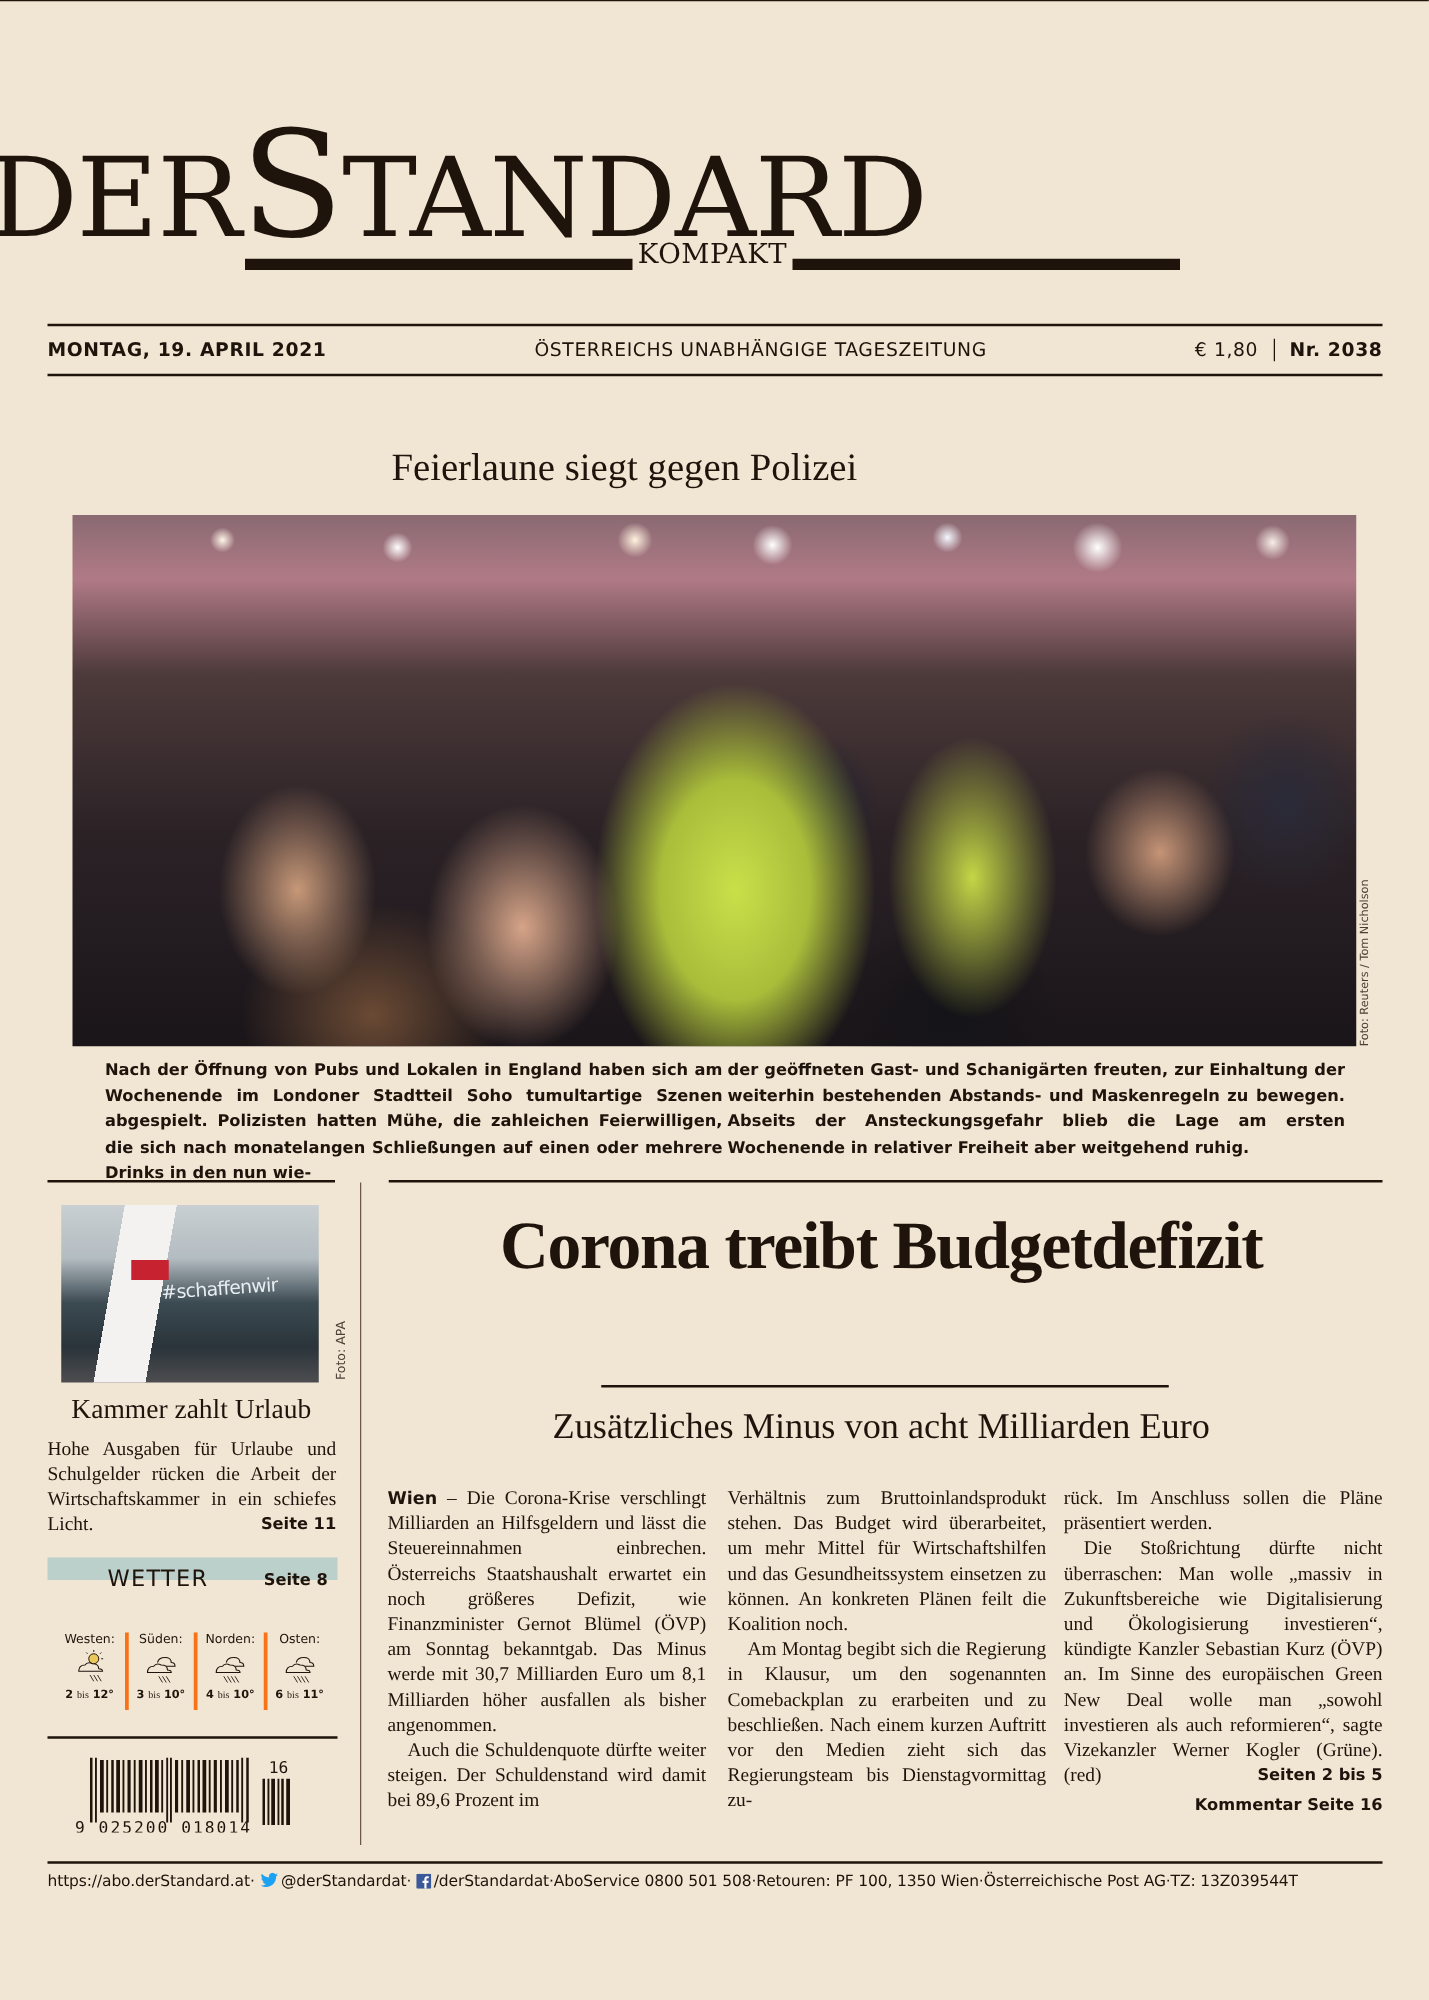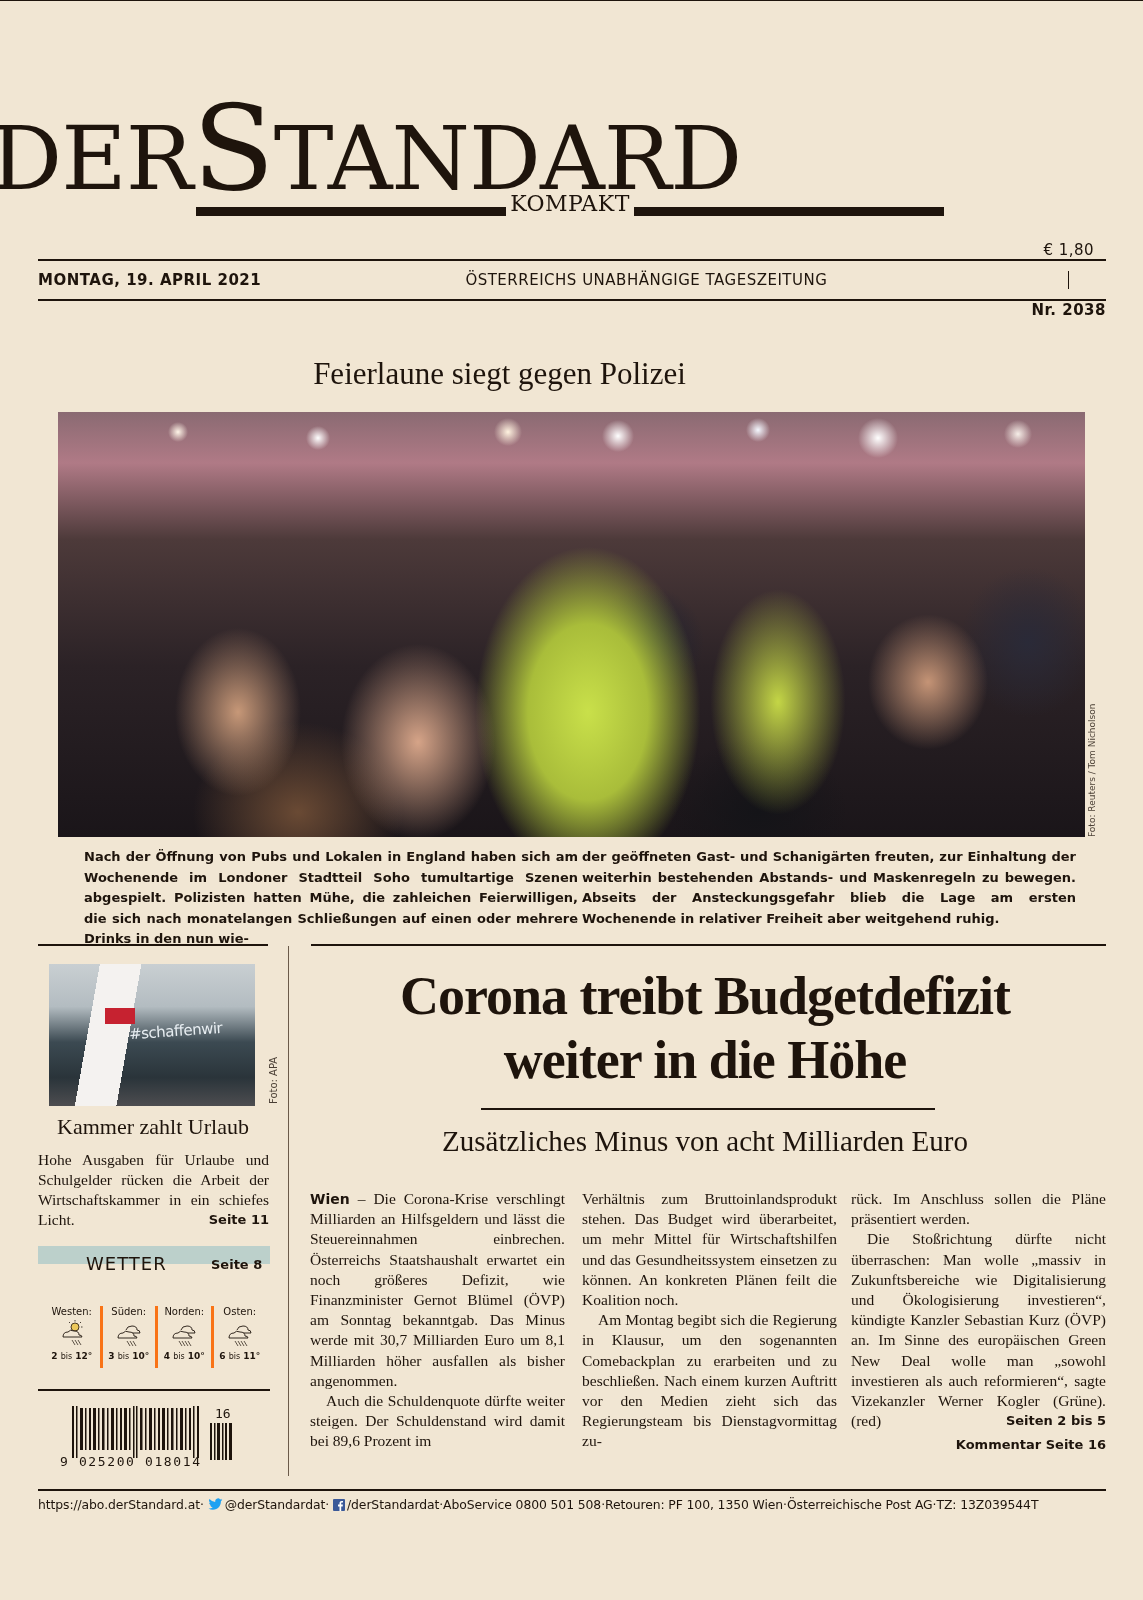--- a/index.html
+++ b/index.html
@@ -40,21 +40,21 @@
 
   
   .dateline {
     left: 38px; top: 258px; width: 1068px; height: 42px;
     border-top: 2px solid #1e140c; border-bottom: 2px solid #1e140c;
     display: flex; align-items: center; justify-content: space-between;
     font-family: "DejaVu Sans", sans-serif; font-size: 15px; letter-spacing: 0.5px;
   }
   .dateline .date { font-weight: bold; }
   .dateline .tagline { font-weight: normal; }
-  .dateline .right { display: flex; align-items: center; gap: 12px; flex-direction: column; }
+  .dateline .right { display: flex; align-items: center; gap: 12px; }
   .dateline .sep { width: 1px; height: 18px; background: #1e140c; }
   .dateline .nr { font-weight: bold; }
 
   
   .top-headline {
     left: 0; top: 355px; width: 999px; text-align: center;
     font-size: 31px; color: #1e140c;
   }
   .photo {
     left: 58px; top: 411px; width: 1027px; height: 425px;
@@ -144,21 +144,21 @@
     display: grid; grid-template-columns: repeat(4, 1fr);
   }
   .wcell {
     position: relative; text-align: center;
     font-family: "DejaVu Sans", sans-serif; color: #1e140c;
   }
   .wcell + .wcell { border-left: 3px solid #f97316; }
   .wcell .region { font-size: 10px; display: block; }
   .wcell svg { display: block; margin: 2px auto 0; }
   .wcell .temp { font-size: 9px; font-weight: bold; display: block; margin-top: 2px; }
-  .wcell .temp .bis { font-weight: normal; font-size: 8px; }
+  .wcell .temp .bis { font-weight: normal; font-size: 8px; font-family: Liberation Serif, serif; }
 
   
   .barcode { left: 60px; top: 1405px; width: 200px; height: 60px; }
 
   
   .main-headline {
     left: 300px; top: 963px; width: 810px; text-align: center;
     font-size: 54px; font-weight: bold; line-height: 64px; letter-spacing: -1px;
   }
   .main-sub {
@@ -341,21 +341,20 @@
       <rect x="162" y="17" width="1.5" height="37"></rect>
     <rect x="165" y="17" width="2" height="37"></rect>
       <rect x="169" y="17" width="3" height="37"></rect>
   </g>
   <text x="0" y="60" font-family="DejaVu Sans Mono, monospace" font-size="13" fill="#1e140c" textLength="140">9 025200 018014</text>
   <text x="155" y="12" font-family="DejaVu Sans Mono, monospace" font-size="13" fill="#1e140c">16</text>
 </svg>
 
 <div class="abs main-headline">
   <div>Corona treibt Budgetdefizit</div>
-  <div>weiter in die Höhe</div>
 </div>
 <div class="abs main-sub">Zusätzliches Minus von acht Milliarden Euro</div>
 
 <div class="abs col col1">
   <p><span class="dateline-word">Wien</span><span> – Die Corona-Krise verschlingt Milliarden an Hilfsgeldern und lässt die Steuereinnahmen einbrechen. Österreichs Staatshaushalt erwartet ein noch größeres Defizit, wie Finanzminister Gernot Blümel (ÖVP) am Sonntag bekanntgab. Das Minus werde mit 30,7 Milliarden Euro um 8,1 Milliarden höher ausfallen als bisher angenommen.</span></p>
   <p class="ind">Auch die Schuldenquote dürfte weiter steigen. Der Schuldenstand wird damit bei 89,6 Prozent im</p>
 </div>
 <div class="abs col col2">
   <p>Verhältnis zum Bruttoinlandsprodukt stehen. Das Budget wird überarbeitet, um mehr Mittel für Wirtschaftshilfen und das Gesundheitssystem einsetzen zu können. An konkreten Plänen feilt die Koalition noch.</p>
   <p class="ind">Am Montag begibt sich die Regierung in Klausur, um den sogenannten Comebackplan zu erarbeiten und zu beschließen. Nach einem kurzen Auftritt vor den Medien zieht sich das Regierungsteam bis Dienstagvormittag zu-</p>

